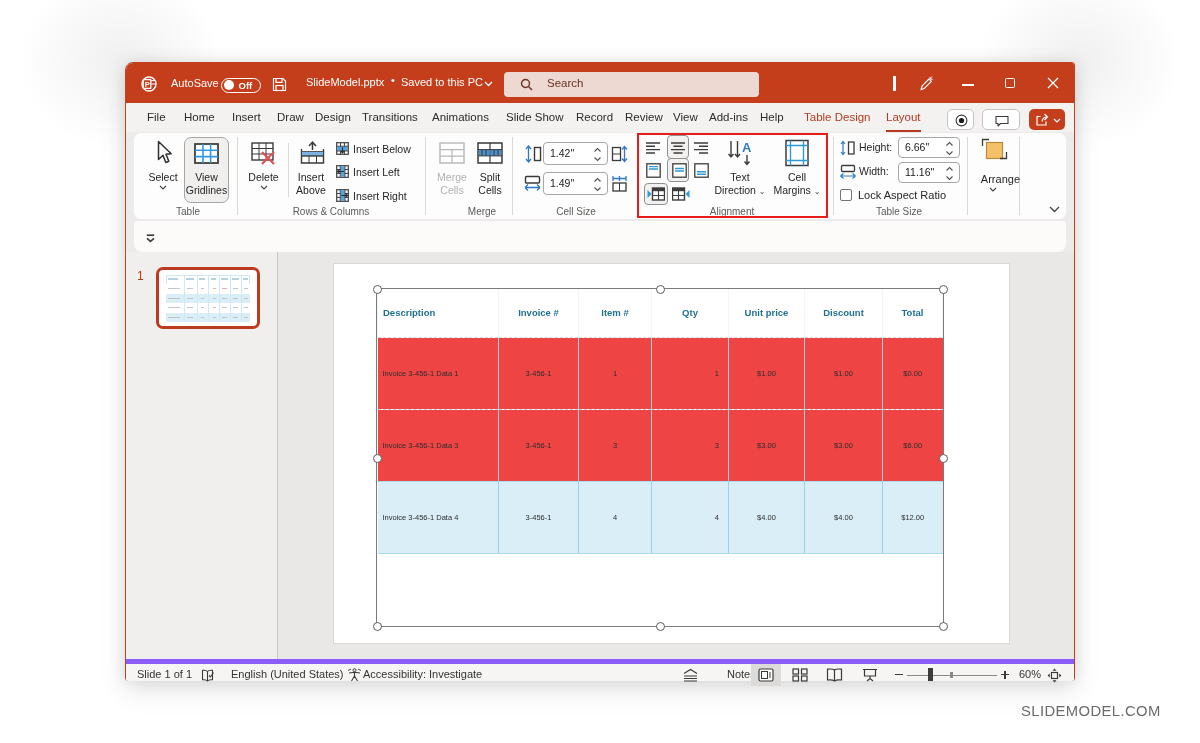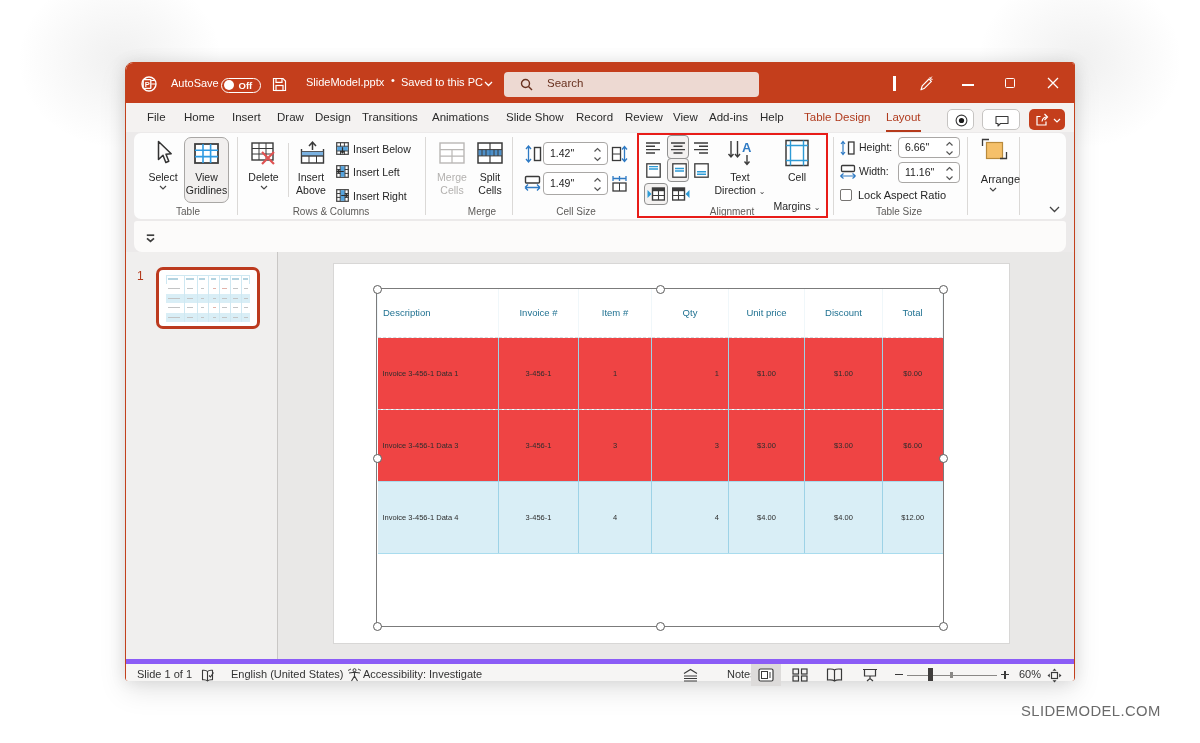--- a/index.html
+++ b/index.html
@@ -43,21 +43,21 @@
   #statusbar { position:absolute; left:0; top:596px; width:948px; height:22px; background:#f6f5f4; border-top:5px solid #8b5cf6; border-radius:0 0 2px 2px; }
   .st { position:absolute; font-size:11px; color:#333; white-space:nowrap; }
   
   #tframe { position:absolute; left:42px; top:24px; width:568px; height:339px; border:1px solid #7b7b7b; }
   table.ppt { border-collapse:collapse; table-layout:fixed; width:565px; }
   table.ppt td { font-size:7.5px; color:#2d2d2d; overflow:hidden; text-align:center;
                  border-left:1px solid #9dd2e6; border-right:1px solid #9dd2e6; }
   table.ppt td:first-child { text-align:left; border-left:none; padding-left:5px; }
   table.ppt td:last-child { border-right:none; }
   table.ppt td.qr { text-align:right; padding-right:9px; }
-  table.ppt tr.hrow td { color:#1f7191; font-weight:normal; font-size:9.5px; background:#fff;
+  table.ppt tr.hrow td { color:#1f7191; font-weight:bold; font-size:9.5px; background:#fff;
              border-left:1px solid #f0f7fa; border-right:1px solid #f0f7fa; border-bottom:1px dashed #d3dde1; }
   table.ppt tr.r-white td { border-top:1px dashed #c9d4d9; border-bottom:1px dashed #c9d4d9; background:#ef4444; }
   table.ppt tr.r-blue td { background:#d9eef6; border-top:1px solid #a9dcee; border-bottom:1px solid #a9dcee; }
   .handle { position:absolute; width:9px; height:9px; border-radius:50%; background:#fff; border:1.5px solid #5c5c5c; }
   .slidemodel { position:absolute; left:1021px; top:703px; width:160px; font-size:14.8px; color:#6a6a6a; letter-spacing:0.4px; }
 </style>
 </head>
 <body>
 <div class="bg"></div>
 <div id="win">
@@ -307,21 +307,21 @@
       <text x="15" y="12" font-size="13" font-weight="bold" fill="#2e7ac4" font-family="Liberation Sans">A</text>
       <path d="M20 15 V24 M17.5 21.5 L20 24.5 L22.5 21.5" fill="none" stroke="#3c3c3c" stroke-width="1.4"></path>
     </svg>
     <div class="riblabel" style="left:584px; top:39px; width:60px;">Text</div>
     <div class="riblabel" style="left:584px; top:52px; width:60px;">Direction <span class="chev">⌄</span></div>
     <svg class="abs" style="left:658px; top:7px;" width="26" height="28" viewBox="0 0 26 28">
       <rect x="2" y="1.5" width="22" height="25" fill="#fff" stroke="#3c3c3c" stroke-width="1.5"></rect>
       <path d="M6.5 1.5 V26.5 M19.5 1.5 V26.5 M2 6.5 H24 M2 21.5 H24" stroke="#2e9bd6" stroke-width="1.4"></path>
     </svg>
     <div class="riblabel" style="left:641px; top:39px; width:60px;">Cell</div>
-    <div class="riblabel" style="left:641px; top:52px; width:60px;margin-top:16px;">Margins <span class="chev">⌄</span></div>
+    <div class="riblabel" style="left:641px; top:52px; width:60px;">Margins <span class="chev">⌄</span></div>
 
     <svg class="abs" style="left:714px; top:8px;" width="16" height="16" viewBox="0 0 16 16">
       <path d="M3 1.5 V14.5 M1 4 L3 1.5 L5 4 M1 12 L3 14.5 L5 12" fill="none" stroke="#2e7ac4" stroke-width="1.2"></path>
       <rect x="8.5" y="2" width="5.5" height="12" fill="#fff" stroke="#3a3a3a" stroke-width="1.3"></rect>
     </svg>
     <div class="riblabel" style="left:733px; top:9px; text-align:left; font-size:10.5px;">Height:</div>
     <div class="abs" style="left:772px; top:5px; width:62px; height:21px; border:1px solid #a9a7a5; border-radius:4px; background:#fff;">
       <div class="abs" style="left:6px; top:3px; font-size:10.5px; color:#222;">6.66"</div>
       <svg class="abs" style="left:46px; top:3px;" width="9" height="6" viewBox="0 0 9 6">
           <path d="M1.5 4.5 L4.5 1.5 L7.5 4.5" fill="none" stroke="#555" stroke-width="1.2"></path>

